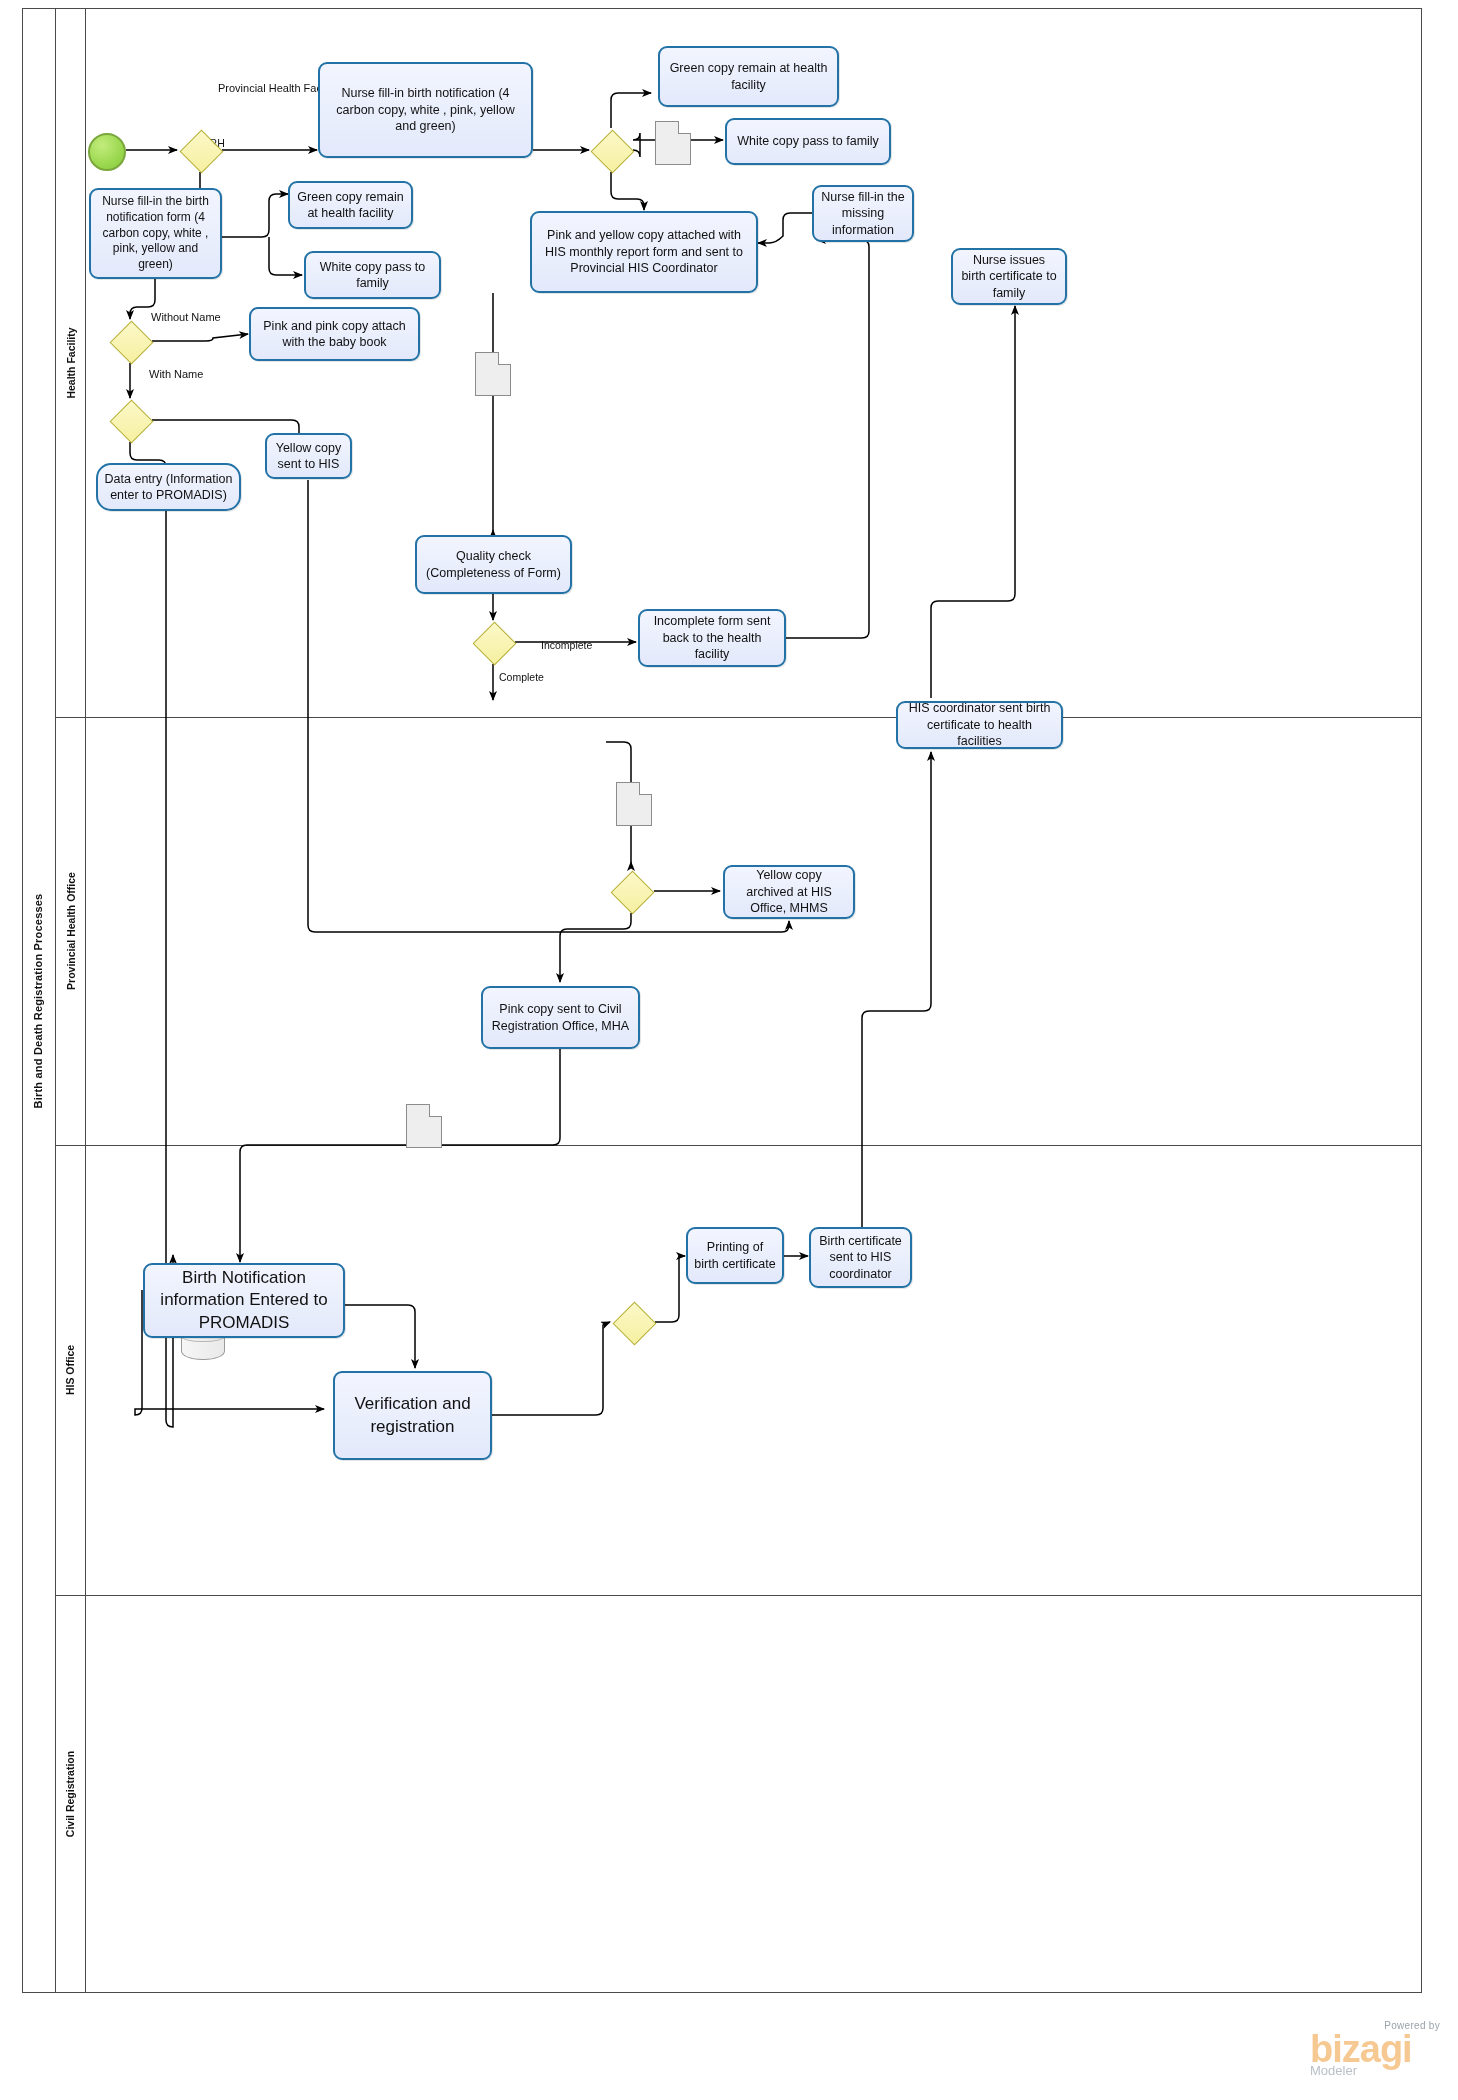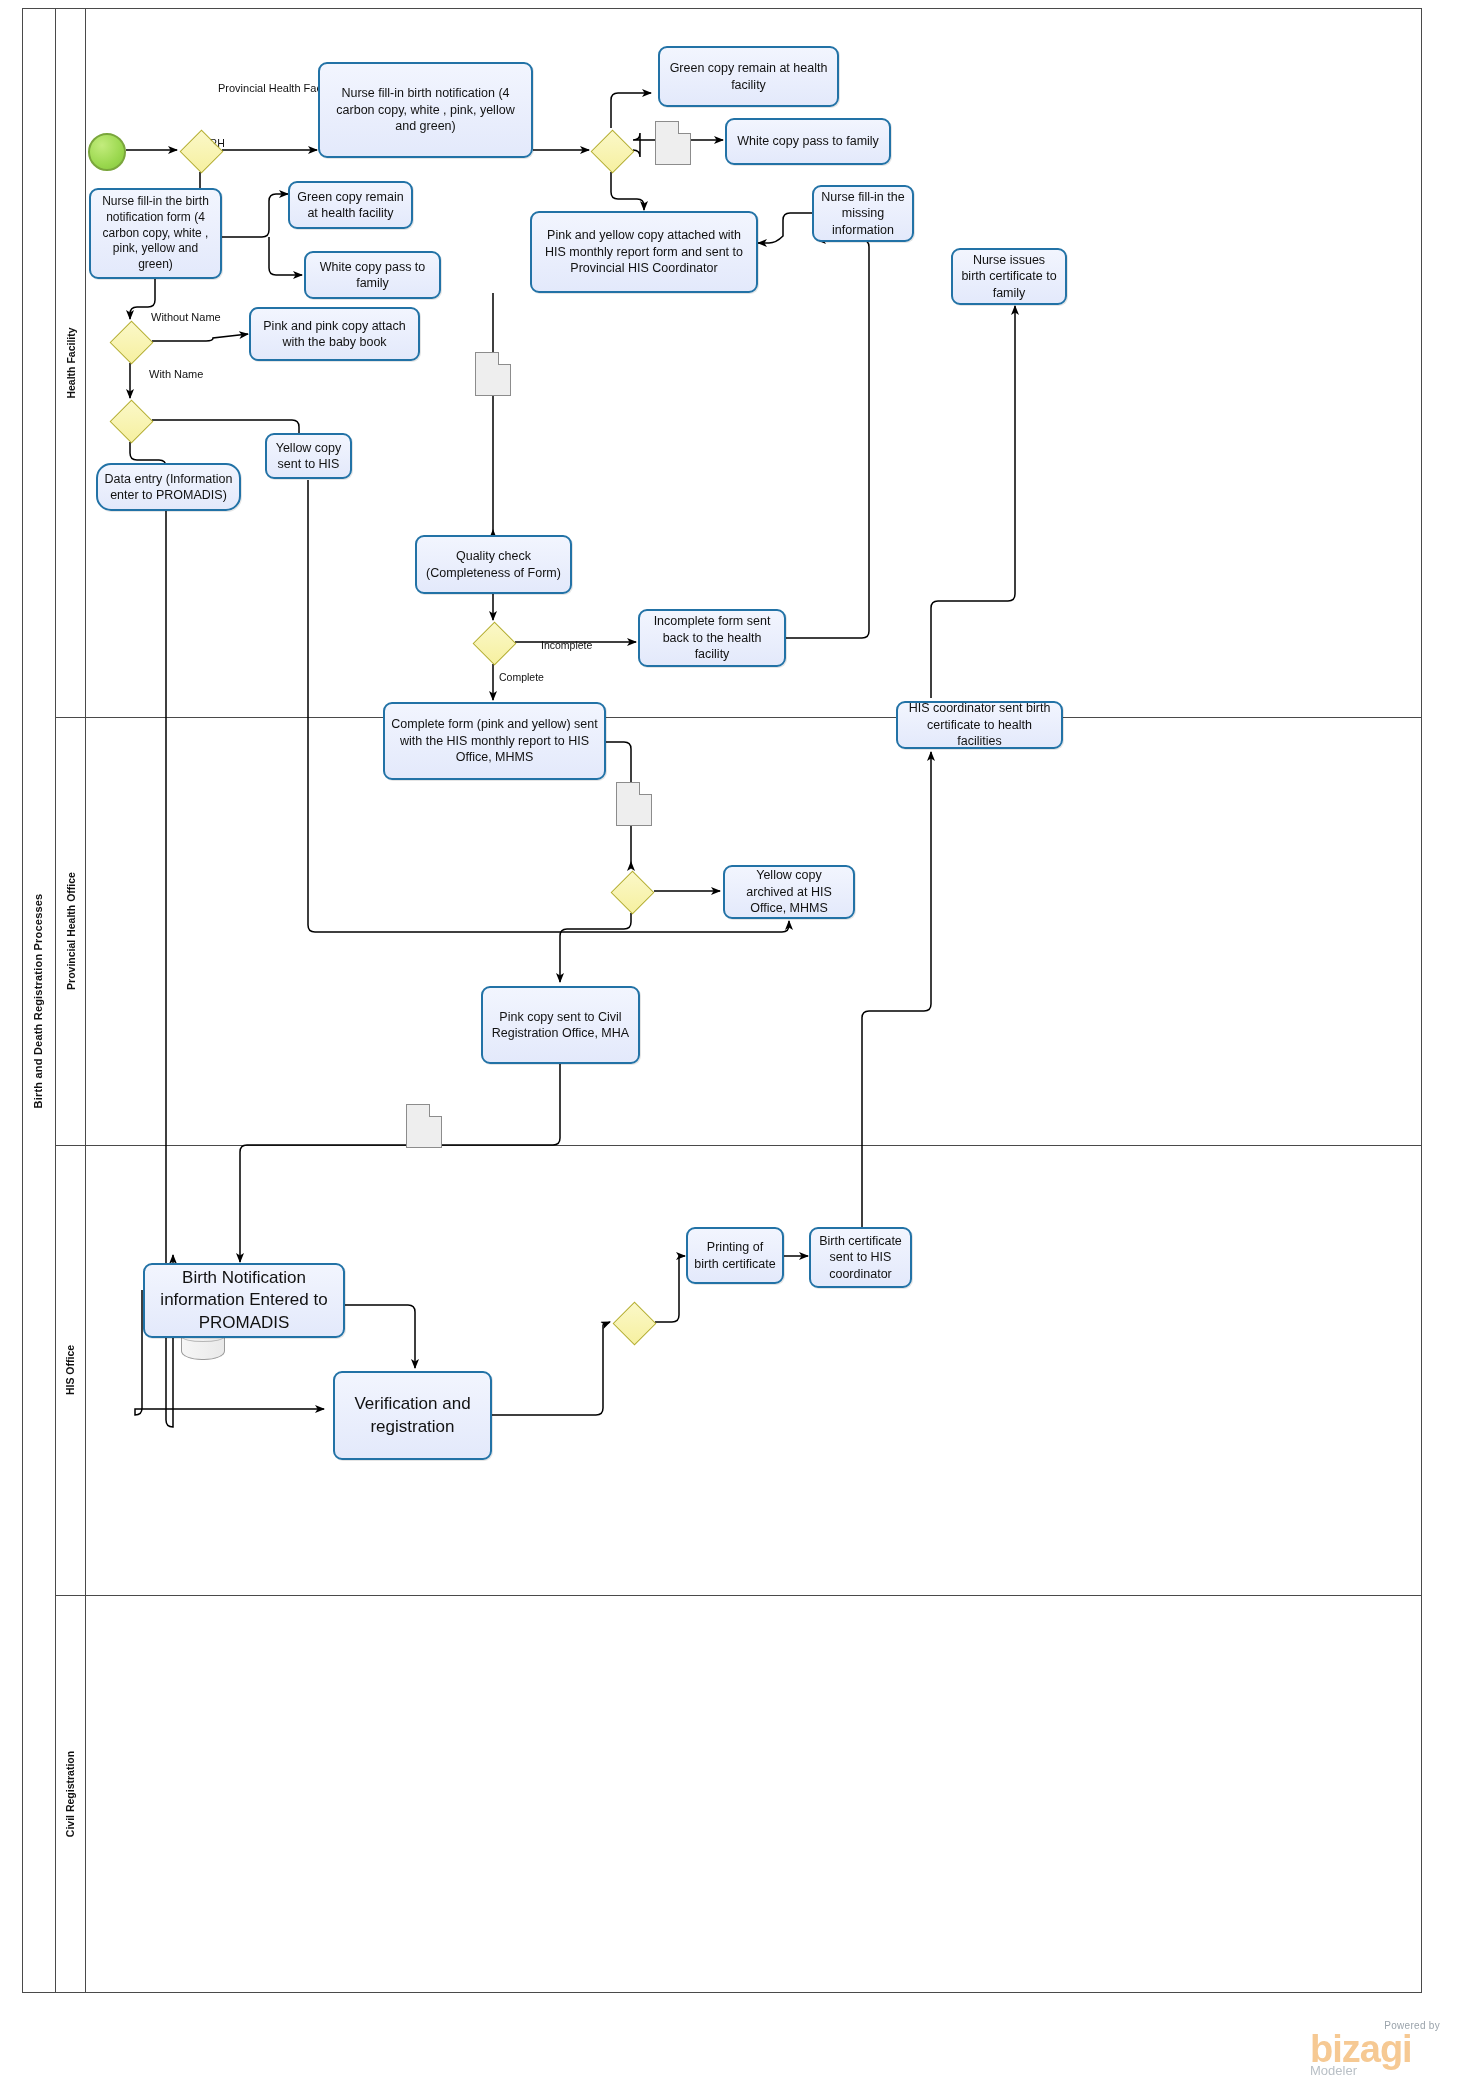--- a/index.html
+++ b/index.html
@@ -224,27 +224,26 @@
   <div class="task" style="left:951px;top:248px;width:116px;height:57px;">Nurse issues birth certificate to family</div>
 
   <div class="task" style="left:265px;top:433px;width:87px;height:46px;">Yellow copy sent to HIS</div>
 
   <div class="task" style="left:96px;top:463px;width:145px;height:48px;border-radius:15px;">Data entry  (Information enter to PROMADIS)</div>
 
   <div class="task" style="left:415px;top:535px;width:157px;height:59px;">Quality check (Completeness of Form)</div>
 
   <div class="task" style="left:638px;top:609px;width:148px;height:58px;">Incomplete form sent back to the health facility</div>
 
-  <div class="task" style="left:383px;top:702px;width:223px;height:78px;">Complete form (pink and yellow) sent with the HIS monthly report to HIS Office, MHMS</div>
 
   <div class="task" style="left:896px;top:701px;width:167px;height:48px;">HIS coordinator sent birth certificate to health facilities</div>
 
   <div class="task" style="left:723px;top:865px;width:132px;height:54px;">Yellow copy archived at HIS Office, MHMS</div>
 
-  <div class="task" style="left:481px;top:986px;width:159px;height:78px;">Pink copy sent to Civil Registration Office, MHA</div>
+  <div class="task" style="left:481px;top:986px;width:159px;height:63px;">Pink copy sent to Civil Registration Office, MHA</div>
 
   <div class="task tiny" style="left:143px;top:1263px;width:202px;height:75px;">Birth Notification information Entered to PROMADIS</div>
 
   <div class="task tiny" style="left:333px;top:1371px;width:159px;height:89px;">Verification and registration</div>
 
   <div class="task" style="left:686px;top:1227px;width:98px;height:57px;">Printing of birth certificate</div>
 
   <div class="task" style="left:809px;top:1227px;width:103px;height:61px;">Birth certificate sent to HIS coordinator</div>
 
   <div class="logo" style="left:1310px;top:2020px;width:130px;">

